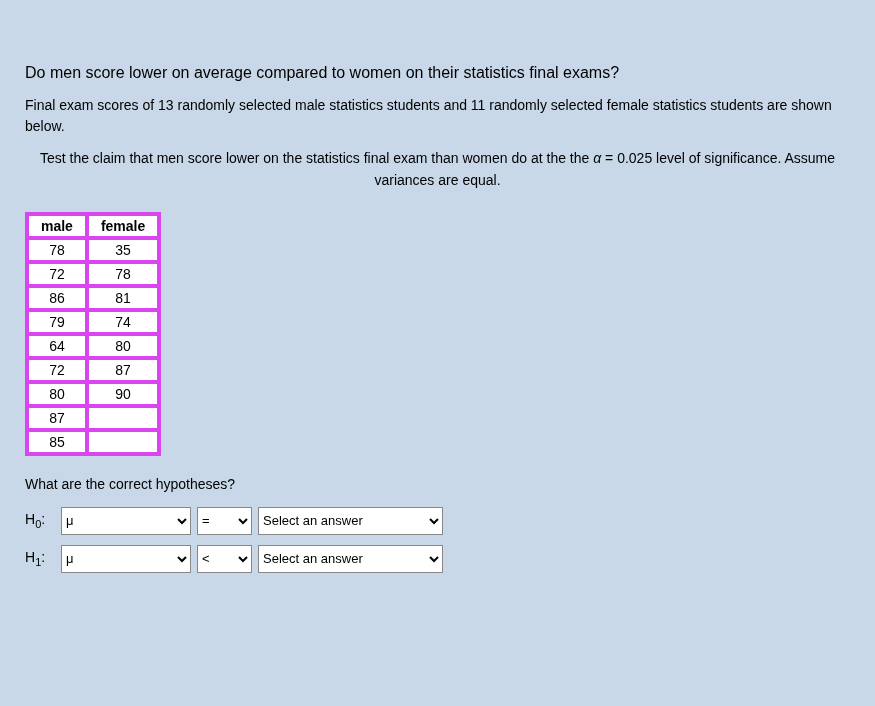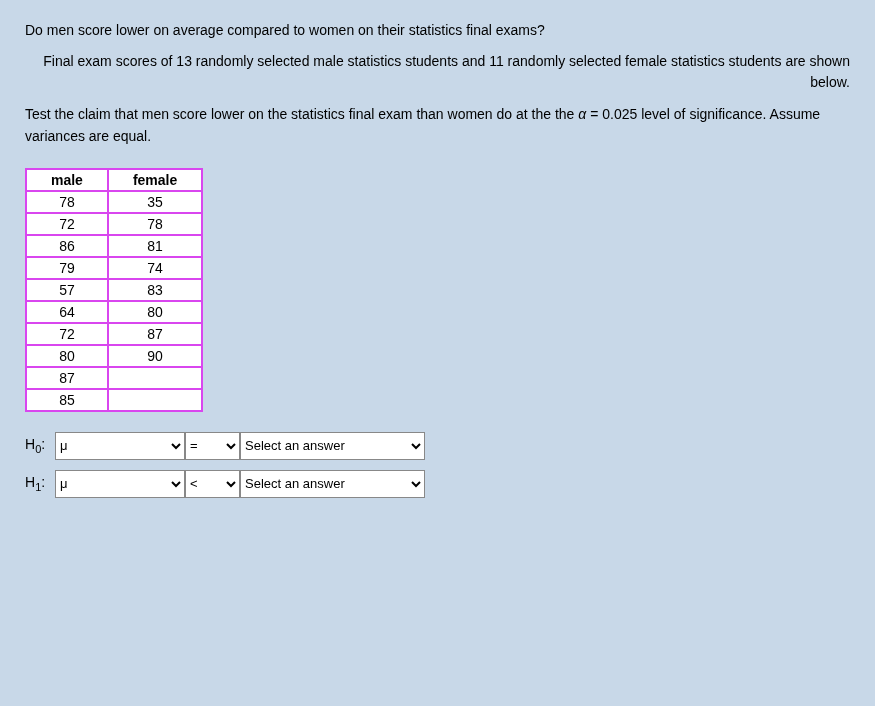--- a/index.html
+++ b/index.html
@@ -12,51 +12,52 @@
       font-family: Arial, sans-serif;
       font-size: 14px;
       background-color: #c8d8e8;
       width: 875px;
       min-height: 706px;
       padding: 20px 25px;
       color: #000;
     }
 
     .question-text {
-      font-size: 14px;
+      font-size: 16px;
       margin-bottom: 10px;
       line-height: 1.5;
+      margin-top: 41px;
     }
 
     .description {
       font-size: 14px;
       margin-bottom: 10px;
       line-height: 1.5;
-      text-align: right;
     }
 
     .claim-text {
       font-size: 14px;
       margin-bottom: 20px;
       line-height: 1.6;
+      text-align: center;
     }
 
     .alpha {
       font-style: italic;
     }
 
     .data-table {
       border-collapse: collapse;
       margin-bottom: 20px;
     }
 
     .data-table th,
     .data-table td {
-      border: 2px solid #d946ef;
-      padding: 2px 24px;
+      border: 4px solid #d946ef;
+      padding: 2px 12px;
       text-align: center;
       font-size: 14px;
       background-color: #fff;
       margin-left: 44px;
     }
 
     .data-table th {
       background-color: #fff;
       font-weight: bold;
     }
@@ -67,20 +68,21 @@
 
     .hypotheses-label {
       font-size: 14px;
       margin-bottom: 15px;
     }
 
     .hypothesis-row {
       display: flex;
       align-items: center;
       margin-bottom: 10px;
+      gap: 6px;
     }
 
     .hypothesis-label {
       font-size: 14px;
       min-width: 30px;
     }
 
     .hypothesis-label sub {
       font-size: 11px;
     }
@@ -137,24 +139,20 @@
       </tr>
       <tr>
         <td>86</td>
         <td>81</td>
       </tr>
       <tr>
         <td>79</td>
         <td>74</td>
       </tr>
       <tr>
-        <td>57</td>
-        <td>83</td>
-      </tr>
-      <tr>
         <td>64</td>
         <td>80</td>
       </tr>
       <tr>
         <td>72</td>
         <td>87</td>
       </tr>
       <tr>
         <td>80</td>
         <td>90</td>
@@ -164,20 +162,21 @@
         <td></td>
       </tr>
       <tr>
         <td>85</td>
         <td></td>
       </tr>
     </tbody>
 </table>
 
 <div class="hypotheses-section">
+  <p class="hypotheses-label">What are the correct hypotheses?</p>
 
   <div class="hypothesis-row">
     <span class="hypothesis-label">H<sub>0</sub>:</span>
     <select class="hypothesis-select">
       <option value="mu">μ</option>
     </select>
     <select class="operator-select">
       <option value="eq">=</option>
       <option value="neq">≠</option>
       <option value="lt">&lt;</option>

